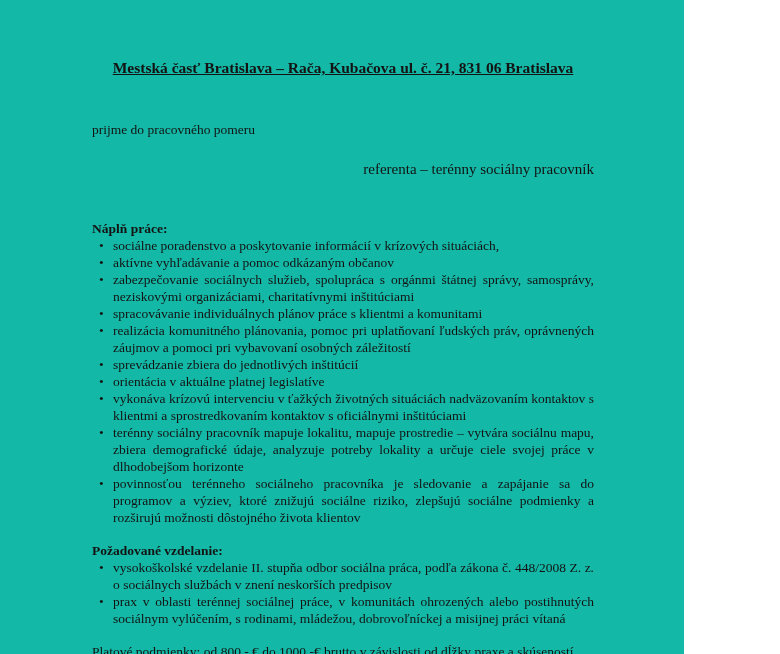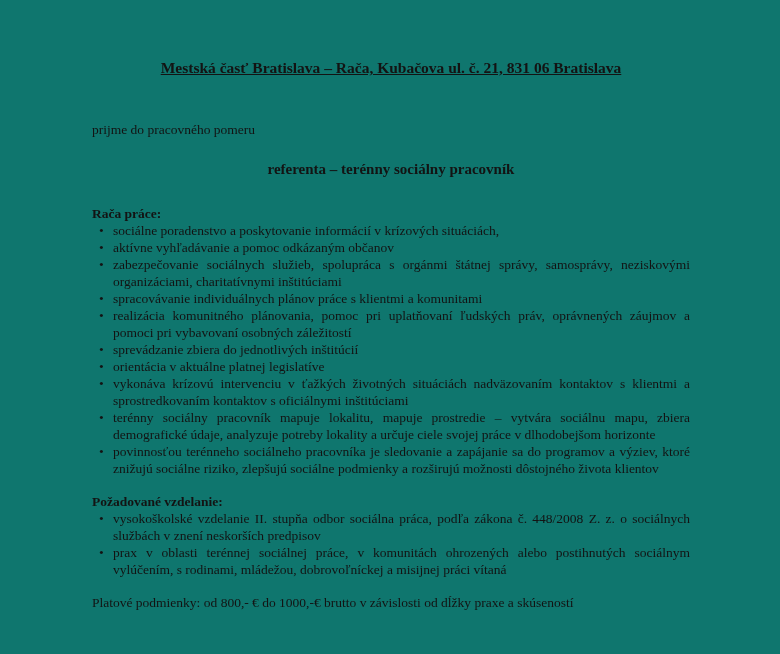--- a/index.html
+++ b/index.html
@@ -2,47 +2,47 @@
 <html><head>
 <meta charset="utf-8">
 <style>
   html, body {
     margin: 0;
     padding: 0;
     background: #ffffff;
   }
   .page {
     position: relative;
-    width: 780px;
+    width: 684px;
     height: 654px;
-    background: #0f766e;
+    background: #14b8a6;
     color: #131313;
     font-family: "Liberation Serif", "DejaVu Serif", serif;
     font-size: 13.5px;
     line-height: 17px;
     box-sizing: border-box;
     padding: 58px 90px 0 92px;
     overflow: hidden;
   }
   .doc-title {
     text-align: center;
     font-weight: bold;
     font-size: 15.5px;
     line-height: 19px;
     text-decoration: underline;
     margin: 0 0 44px 0;
   }
   .doc-intro {
     margin: 0 0 23px 0;
   }
   .doc-position {
-    text-align: center;
-    font-weight: bold;
+    text-align: right;
+    font-weight: normal;
     font-size: 15px;
-    margin: 0 0 27px 0;
+    margin: 0 0 42px 0;
   }
   .section { margin: 0; }
   .section-heading {
     font-weight: bold;
     margin: 0;
   }
   ul.bullets {
     list-style: none;
     margin: 0 0 16px 0;
     padding: 0 0 0 21px;
@@ -67,21 +67,21 @@
 
 <div class="page">
 
   <h1 class="doc-title">Mestská časť Bratislava – Rača, Kubačova ul. č. 21, 831 06 Bratislava</h1>
 
   <p class="doc-intro">prijme do pracovného pomeru</p>
 
   <h2 class="doc-position">referenta – terénny sociálny pracovník</h2>
 
   <div class="section">
-    <p class="section-heading">Rača práce:</p>
+    <p class="section-heading">Náplň práce:</p>
     <ul class="bullets">
         <li>sociálne poradenstvo a poskytovanie informácií v krízových situáciách,</li>
         <li>aktívne vyhľadávanie a pomoc odkázaným občanov</li>
         <li>zabezpečovanie sociálnych služieb, spolupráca s orgánmi štátnej správy, samosprávy, neziskovými organizáciami, charitatívnymi inštitúciami</li>
         <li>spracovávanie individuálnych plánov práce s klientmi a komunitami</li>
         <li>realizácia komunitného plánovania, pomoc pri uplatňovaní ľudských práv, oprávnených záujmov a pomoci pri vybavovaní osobných záležitostí</li>
         <li>sprevádzanie zbiera do jednotlivých inštitúcií</li>
         <li>orientácia v aktuálne platnej legislatíve</li>
         <li>vykonáva krízovú intervenciu v ťažkých životných situáciách nadväzovaním kontaktov s klientmi a sprostredkovaním kontaktov s oficiálnymi inštitúciami</li>
         <li>terénny sociálny pracovník mapuje lokalitu, mapuje prostredie – vytvára sociálnu mapu, zbiera demografické údaje, analyzuje potreby lokality a určuje ciele svojej práce v dlhodobejšom horizonte</li>

